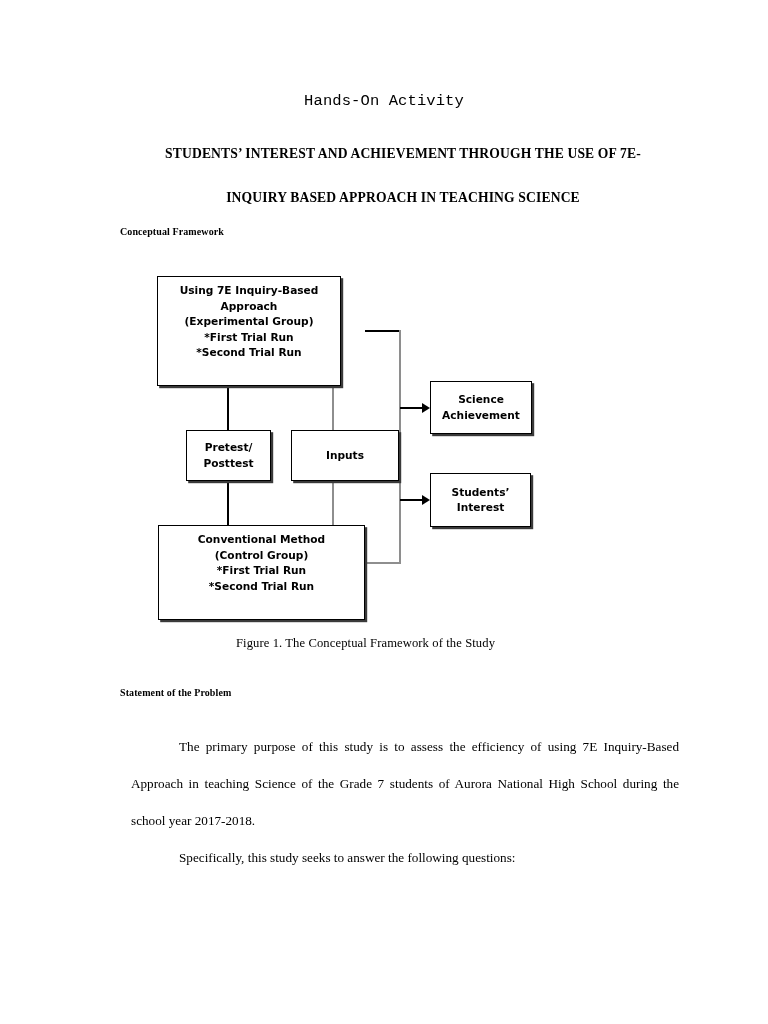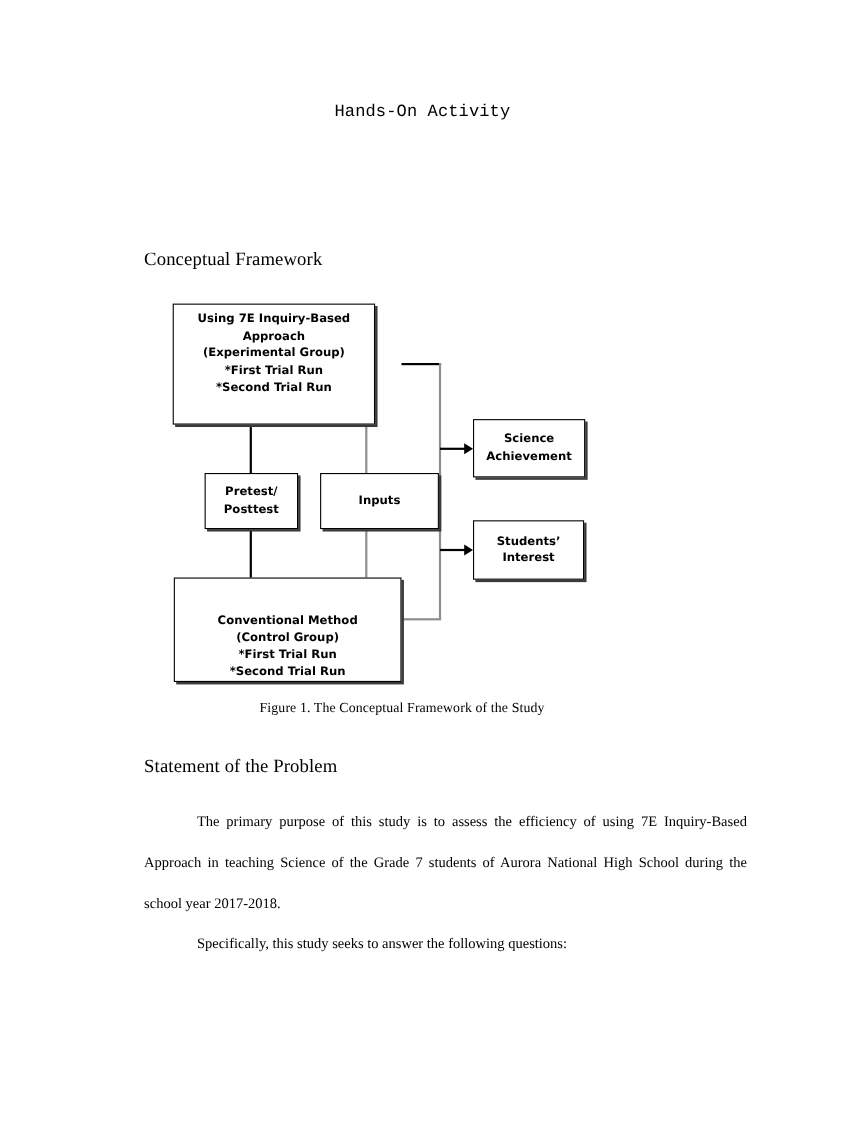--- a/index.html
+++ b/index.html
@@ -43,23 +43,23 @@
     text-align: center;
     font-size: 13.6px;
     font-weight: bold;
     line-height: 44px;
     letter-spacing: 0.15px;
   }
   .main-title .line2 { display: block; }
 
   .section-heading {
     position: absolute;
-    left: 131px;
-    font-size: 17px;
-    font-weight: normal;
+    left: 120px;
+    font-size: 10px;
+    font-weight: bold;
     letter-spacing: 0.1px;
   }
   .section-heading.cf { top: 226px; }
   .section-heading.sop { top: 687px; }
 
   
   .diagram {
     position: absolute;
     left: 0;
     top: 0;
@@ -93,22 +93,22 @@
   #node-pretest {
     left: 186px; top: 430px; width: 85px; height: 51px;
     align-items: center;
   }
   #node-inputs {
     left: 291px; top: 430px; width: 108px; height: 51px;
     align-items: center;
   }
   #node-conventional {
     left: 158px; top: 525px; width: 207px; height: 95px;
-    padding-top: 16px;
-    align-items: flex-end;
+    padding-top: 6px;
+    align-items: flex-start;
   }
   #node-achievement {
     left: 430px; top: 381px; width: 102px; height: 53px;
     align-items: center;
   }
   #node-interest {
     left: 430px; top: 473px; width: 101px; height: 54px;
     align-items: center;
   }
 
@@ -154,20 +154,24 @@
   #para-2 { top: 839px; }
   #para-2 .indent { display: inline-block; width: 48px; }
 </style>
 </head>
 <body>
 
 <div class="page">
 
   <div class="doc-title">Hands-On Activity</div>
 
+  <div class="main-title">
+    <span class="line1">STUDENTS’ INTEREST AND ACHIEVEMENT THROUGH THE USE OF 7E-</span>
+    <span class="line2">INQUIRY BASED APPROACH IN TEACHING SCIENCE</span>
+  </div>
 
   <div class="section-heading cf">Conceptual Framework</div>
 
   <div class="diagram">
 
     <div class="conn" style="left:227px; top:386px; width:1.6px; height:45px;"></div>
 
     <div class="conn grey" style="left:332px; top:386px; width:1.6px; height:45px;"></div>
 
     <div class="conn" style="left:227px; top:481px; width:1.6px; height:45px;"></div>

